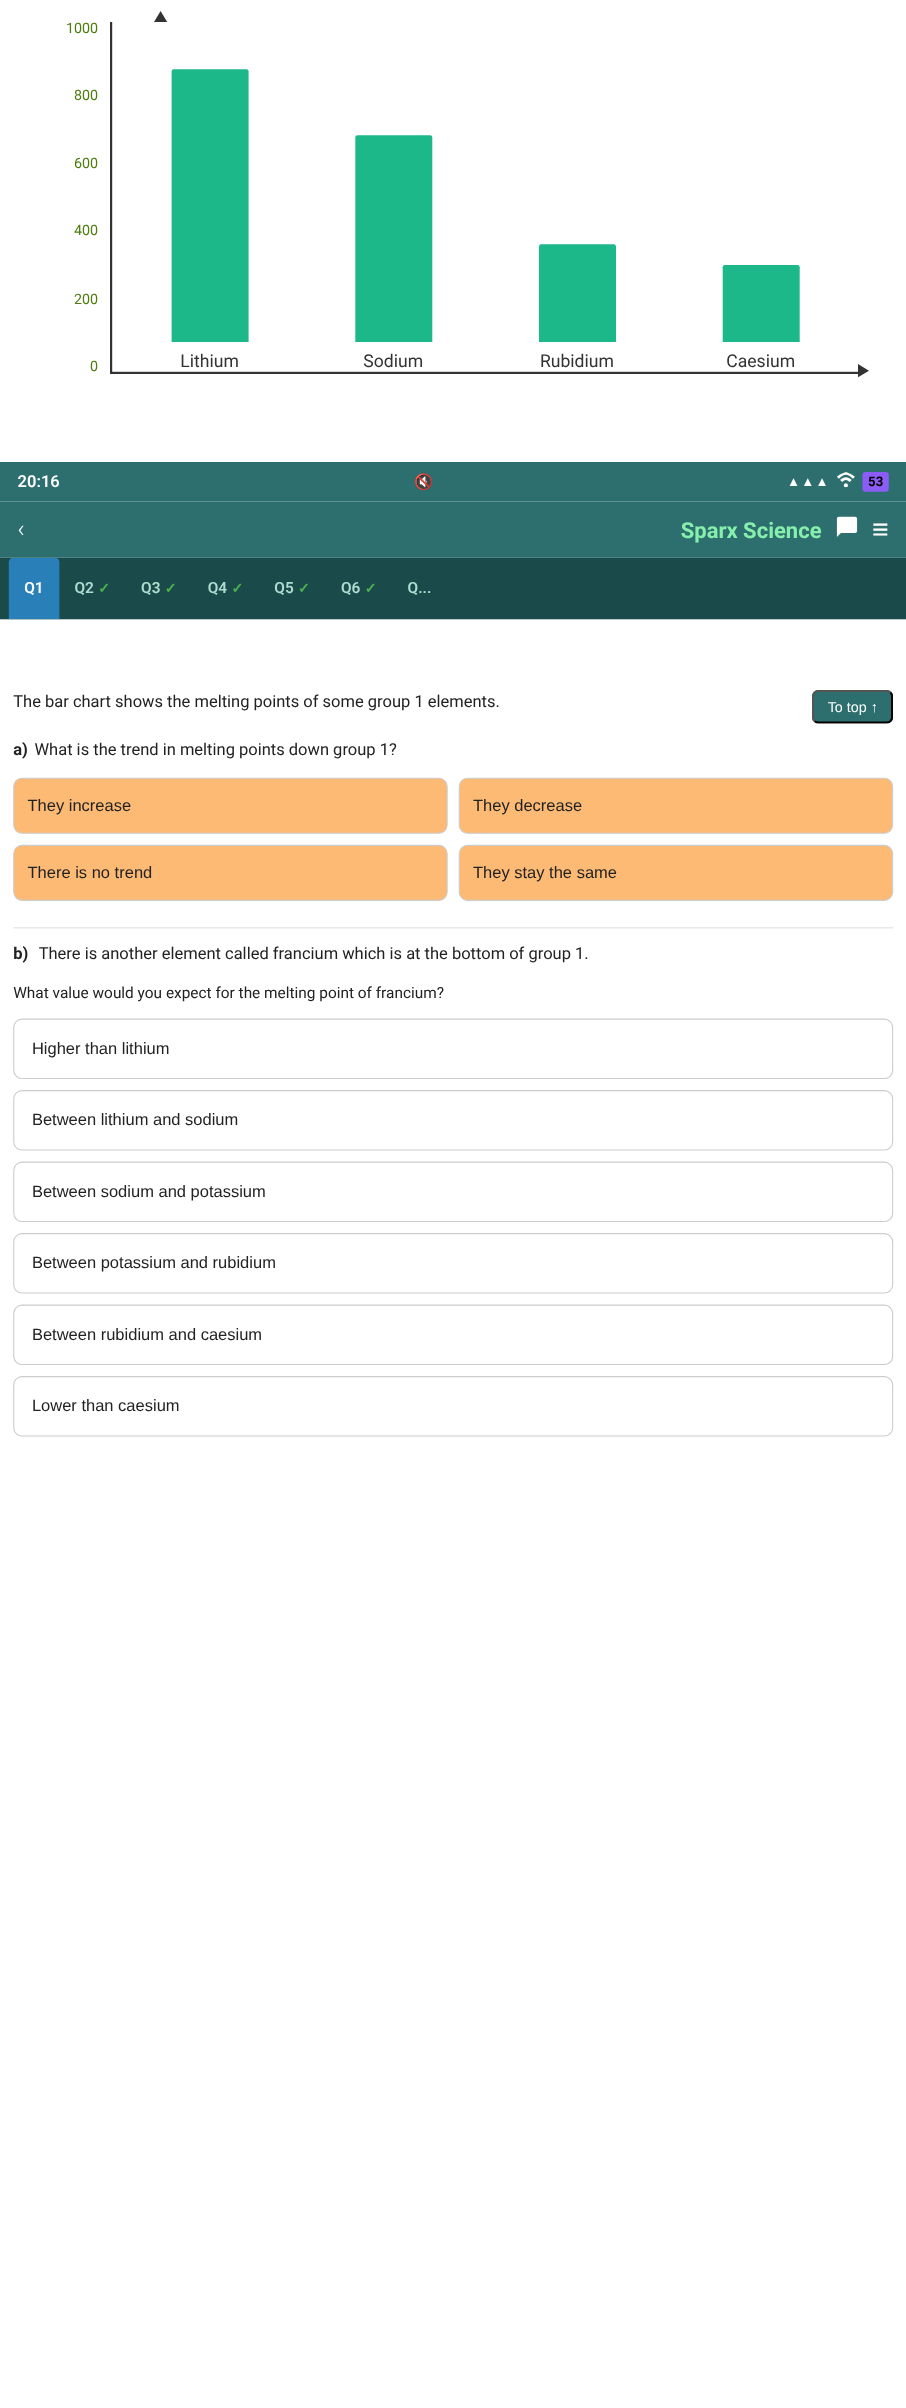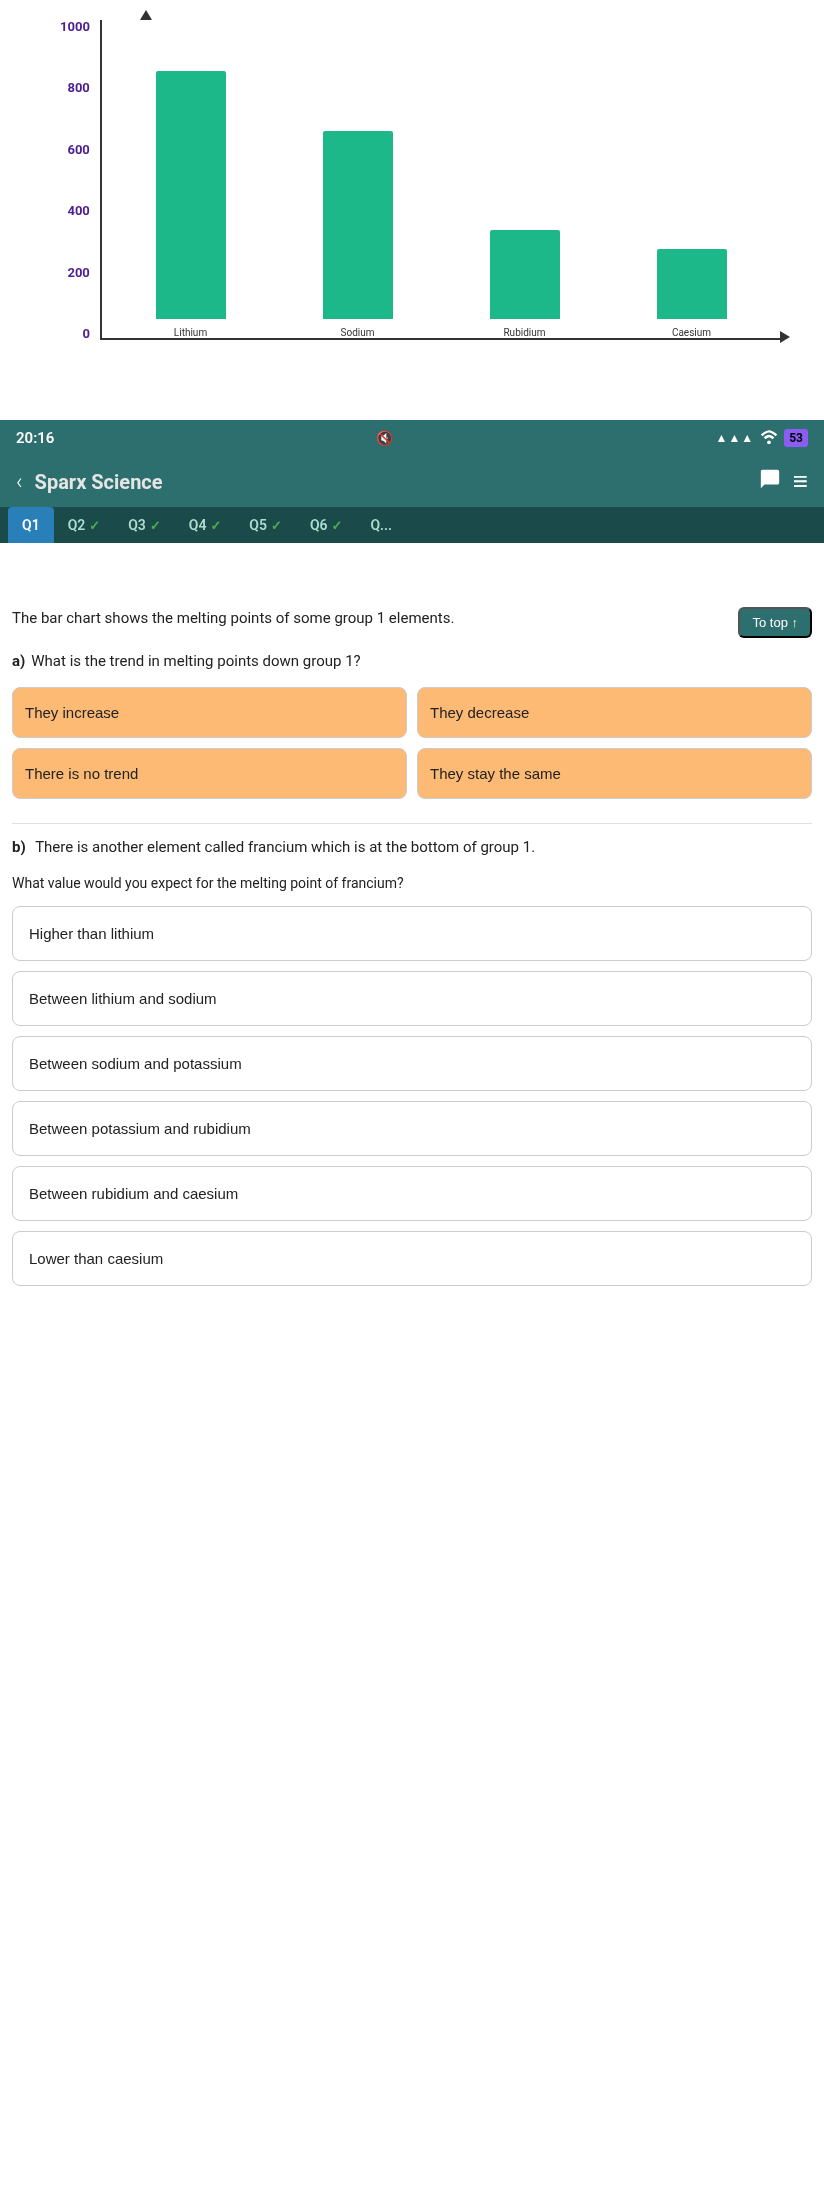--- a/index.html
+++ b/index.html
@@ -33,23 +33,22 @@
       height: 320px;
       display: flex;
       flex-direction: column-reverse;
       justify-content: space-between;
       align-items: flex-end;
       padding-right: 8px;
     }
 
     .y-label {
       font-size: 13px;
-      color: #4c1d95;
+      color: #4d7c0f;
       line-height: 1;
-      font-weight: bold;
     }
 
     .chart-plot {
       position: absolute;
       left: 40px;
       top: 0;
       right: 0;
       height: 320px;
       border-left: 2px solid #333;
       border-bottom: 2px solid #333;
@@ -70,21 +69,21 @@
       flex: 1;
     }
 
     .bar {
       background: #1db88a;
       width: 70px;
       border-radius: 2px 2px 0 0;
     }
 
     .bar-label {
-      font-size: 10px;
+      font-size: 16px;
       color: #333;
       margin-top: 8px;
       text-align: center;
     }
 
     
     .arrow-top {
       position: absolute;
       left: 38px;
       top: -10px;
@@ -148,42 +147,43 @@
     }
 
     .nav-back {
       color: white;
       font-size: 22px;
       cursor: pointer;
       font-weight: 300;
     }
 
     .nav-title {
-      color: #e5e5e5;
+      color: #86efac;
       font-size: 20px;
       font-weight: 700;
       flex: 1;
+      text-align: right;
     }
 
     .nav-icon {
       color: white;
       font-size: 20px;
       cursor: pointer;
     }
 
     
     .tabs-bar {
       background: #1a4a4a;
       display: flex;
       overflow-x: auto;
       padding: 0 8px;
     }
 
     .tab-item {
-      padding: 10px 14px;
+      padding: 20px 14px;
       font-size: 14px;
       font-weight: 600;
       color: #aeddd0;
       white-space: nowrap;
       cursor: pointer;
       display: flex;
       align-items: center;
       gap: 4px;
     }
 

